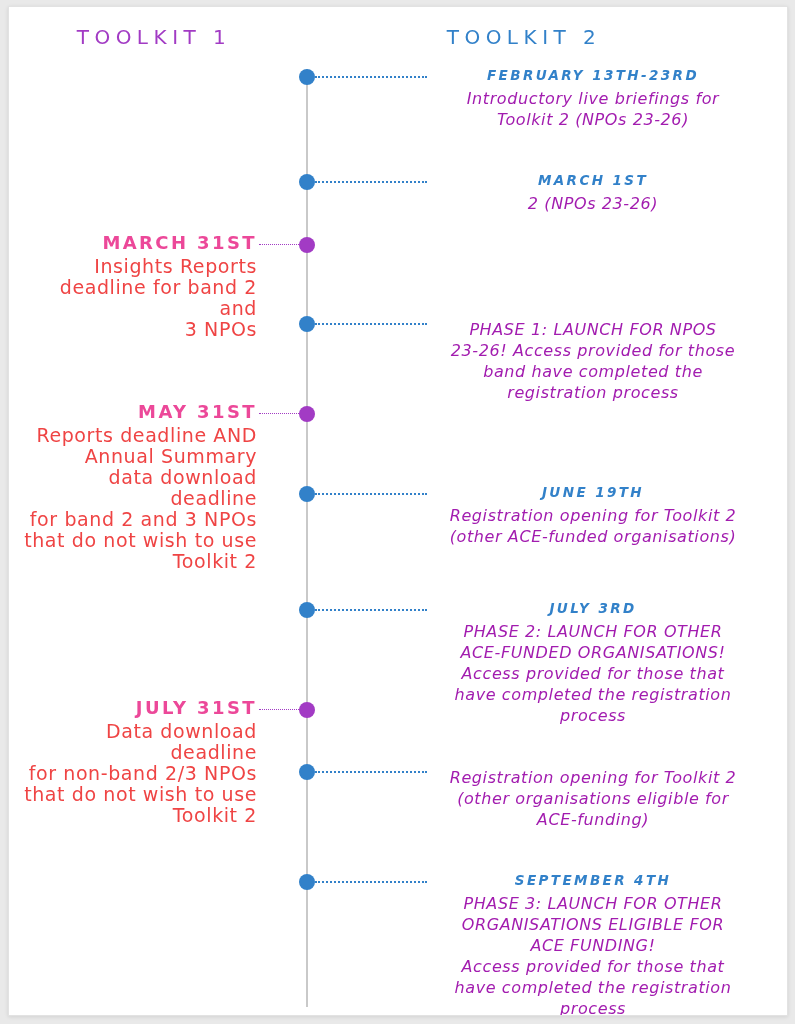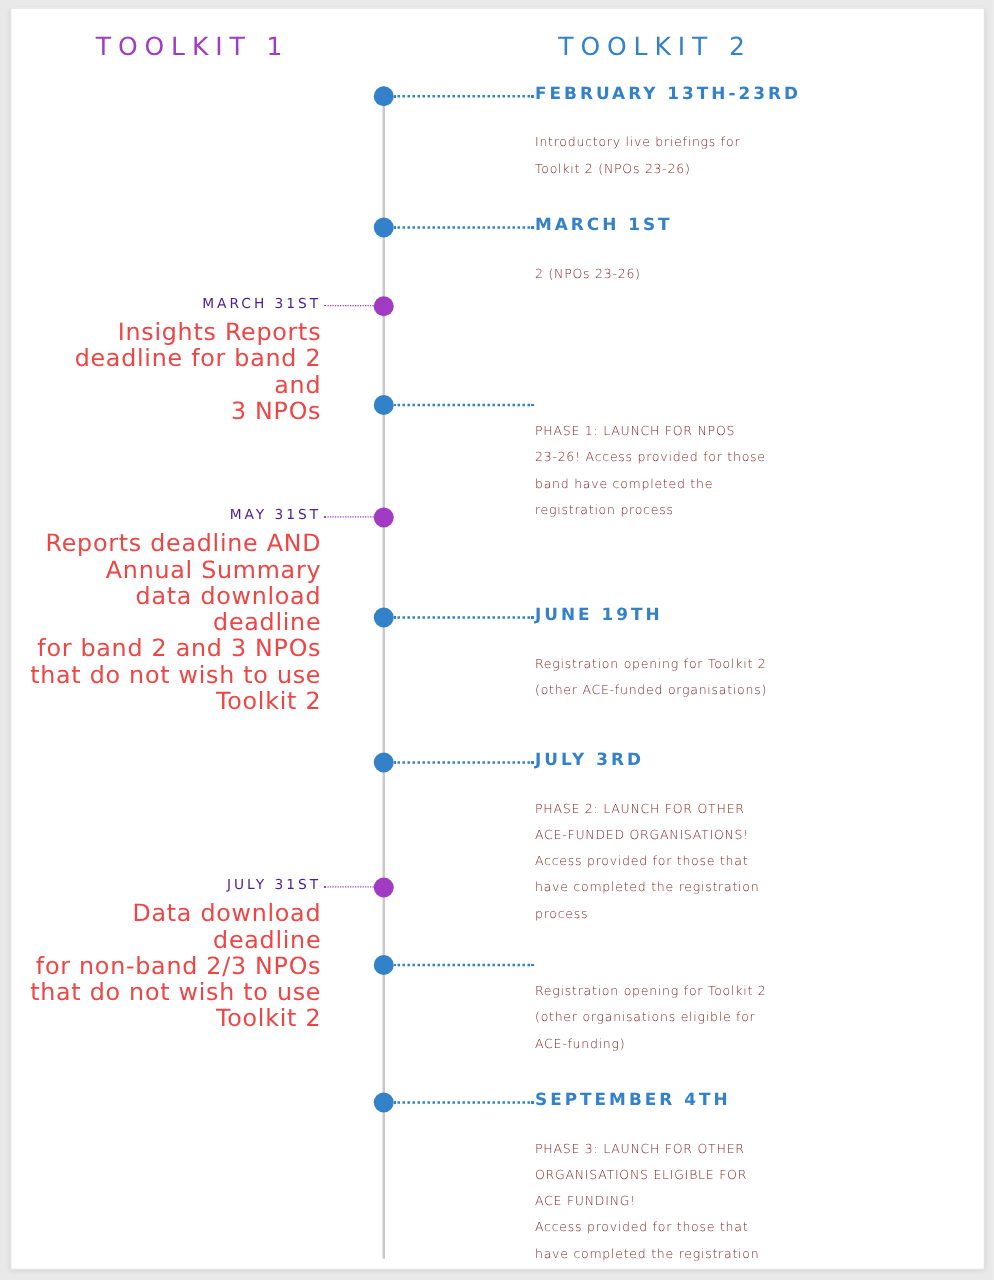--- a/index.html
+++ b/index.html
@@ -86,50 +86,51 @@
     border-top-width: 1px;
     left: 250px;
     width: 48px;
   }
 
   
   .entry-right {
     position: absolute;
     left: 419px;
     width: 330px;
-    text-align: left;
+    text-align: center;
+    font-style: italic;
   }
   .entry-right .date {
     color: #3281c9;
     font-weight: bold;
     font-size: 13.5px;
     letter-spacing: 2.4px;
     line-height: 16px;
     white-space: nowrap;
   }
   .entry-right .body {
-    color: #7f1d1d;
-    font-size: 10px;
+    color: #a21caf;
+    font-size: 16px;
     letter-spacing: 0.6px;
     line-height: 21px;
-    margin-top: 21px;
+    margin-top: 5px;
     font-weight: 300;
   }
 
   
   .entry-left {
     position: absolute;
     left: 8px;
     width: 240px;
     text-align: right;
   }
   .entry-left .date {
-    color: #4c1d95;
-    font-weight: normal;
-    font-size: 11px;
+    color: #ec4899;
+    font-weight: bold;
+    font-size: 18px;
     letter-spacing: 2.4px;
     line-height: 16px;
     white-space: nowrap;
   }
   .entry-left .body {
     color: #ef4444;
     font-size: 19px;
     letter-spacing: 0.6px;
     line-height: 21px;
     margin-top: 5px;

